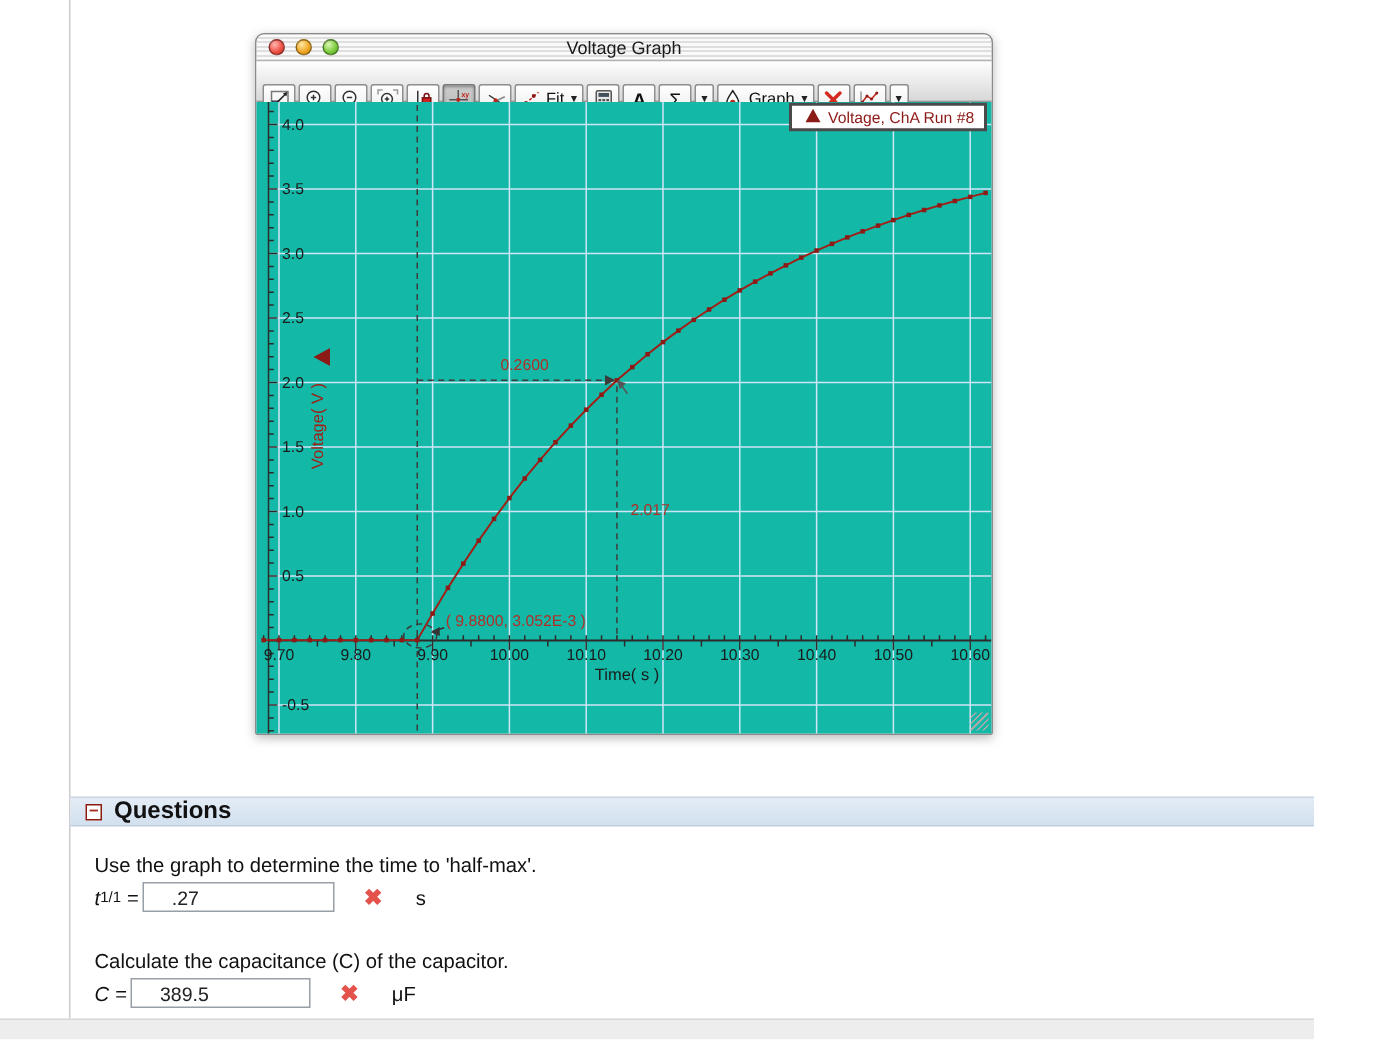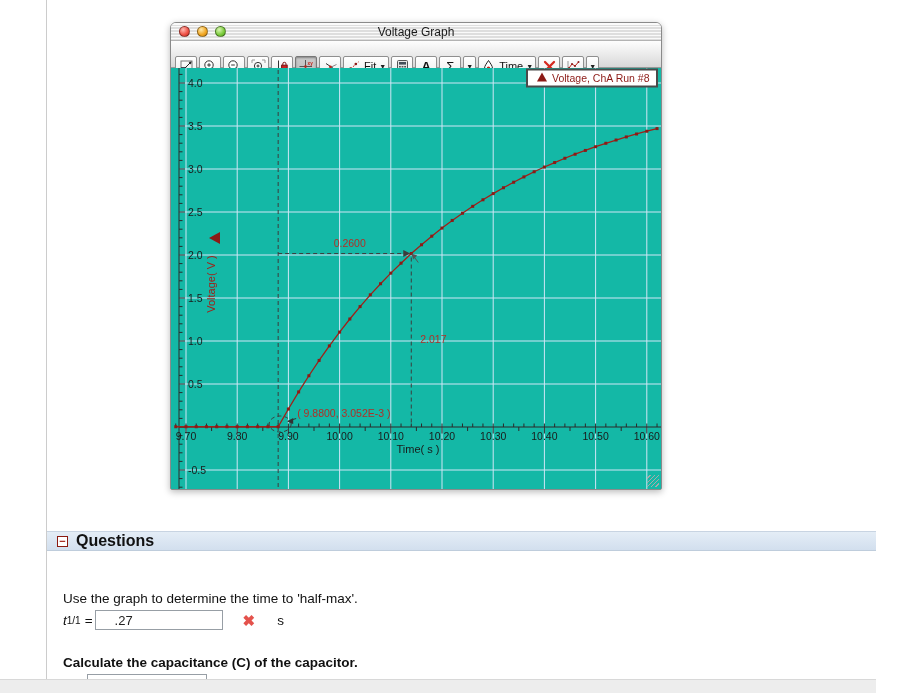--- a/index.html
+++ b/index.html
@@ -39,23 +39,23 @@
   .grip{position:absolute;right:2px;bottom:2px;width:12px;height:12px;
         background:repeating-linear-gradient(135deg,transparent 0 2px,#a9a9a9 2px 3px);}
 
   
   .q-header{position:absolute;left:47px;right:0;top:531px;height:20px;
             background:linear-gradient(#e4edf6,#d2dfee);border-top:1px solid #c8d4e2;
             border-bottom:1px solid #bfcddc;display:flex;align-items:center;padding-left:10px;gap:8px;box-sizing:border-box;}
   .collapse-box{width:11px;height:11px;background:#fff;border:1px solid #8b1a10;color:#a82a20;
                 font-size:11px;line-height:9px;text-align:center;font-weight:bold;box-sizing:border-box;}
   .q-title{font-size:16px;font-weight:bold;color:#111;}
-  .q-body{position:absolute;left:47px;right:0;top:573px;}
+  .q-body{position:absolute;left:47px;right:0;top:551px;}
   .q-prompt{margin:18px 0 4px 16px;font-size:13.5px;color:#111;}
-  .q-prompt.second{margin-top:25px;font-weight:bold;}
+  .q-prompt.second{margin-top:25px;}
   .q-row{margin-left:16px;display:flex;align-items:center;font-size:13.5px;color:#111;}
   .q-sym{font-style:italic;}
   .q-row sub{font-size:10px;}
   .q-eq{margin:0 2px 0 4px;}
   .answer-input{height:18px;border:1px solid #979ea5;font-size:13px;padding:0 19px;
                 font-family:"Liberation Sans",sans-serif;color:#222;box-sizing:content-box;}
   .wrong{color:#e4524c;font-size:15px;font-weight:bold;margin-left:20px;line-height:1;}
   .unit{margin-left:22px;}
   .bottom-strip{position:absolute;left:0;right:0;top:679px;height:14px;background:#ededed;
                 border-top:1px solid #d8d8d8;}
@@ -161,21 +161,21 @@
         <span class="lbl sig">Σ</span>
       </div>
       <div class="tb narrow">
         <span class="dd">▼</span>
       </div>
       <div class="tb">
         <svg width="15" height="15" viewBox="0 0 15 15">
           <path d="M7.5,1.5 C5.2,5 3.6,7 3.6,9 a3.9,3.9 0 0 0 7.8,0 C11.4,7 9.8,5 7.5,1.5 Z" fill="#fff" stroke="#222"></path>
           <circle cx="7.5" cy="9.3" r="1.8" fill="#c22218"></circle>
         </svg>
-        <span class="lbl">Time</span>
+        <span class="lbl">Graph</span>
         <span class="dd">▼</span>
       </div>
       <div class="tb">
         <svg width="15" height="15" viewBox="0 0 15 15">
           <line x1="3" y1="3" x2="12" y2="12" stroke="#d42a20" stroke-width="2.3" stroke-linecap="round"></line>
           <line x1="12" y1="3" x2="3" y2="12" stroke="#d42a20" stroke-width="2.3" stroke-linecap="round"></line>
         </svg>
       </div>
       <div class="tb">
         <svg width="15" height="15" viewBox="0 0 15 15">

